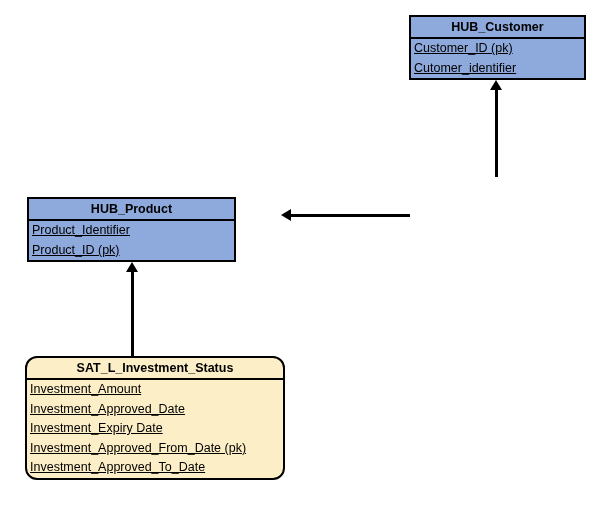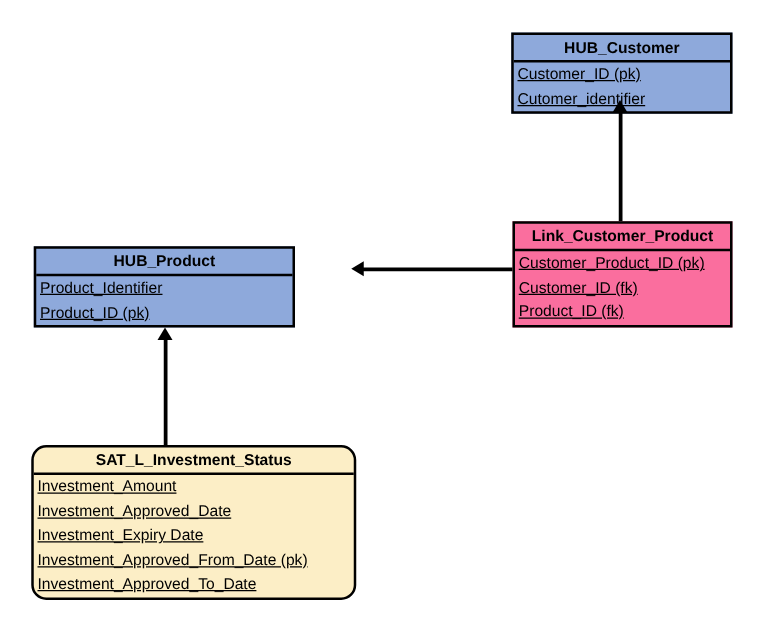--- a/index.html
+++ b/index.html
@@ -53,21 +53,21 @@
     border-right: 6px solid transparent;
     border-bottom: 10px solid #000000;
   }
   .arrowhead-left {
     border-top: 6px solid transparent;
     border-bottom: 6px solid transparent;
     border-right: 10px solid #000000;
   }
 
   
-  #hub-customer { left: 409px; top: 26px;  width: 177px; }
+  #hub-customer { left: 409px; top: 15px;  width: 177px; }
   #link-customer-product { left: 410px; top: 177px; width: 176px; }
   #hub-product { left: 27px;  top: 197px; width: 209px; }
   #sat-l-investment-status { left: 25px;  top: 356px; width: 260px; border-radius: 12px; }
 
   
   #arrow-link-to-hub-customer-head { left: 490px; top: 80px; }
   #arrow-link-to-hub-customer-line { left: 495px; top: 89px; width: 3px; height: 88px; }
 
   
   #arrow-link-to-hub-product-head { left: 281px; top: 209px; }
@@ -81,26 +81,20 @@
 <body>
 
 <div id="canvas">
 
   <div class="entity" id="hub-customer" style="background-color: rgb(142, 169, 219);">
     <div class="entity-header">HUB_Customer</div>
     <div class="entity-row">Customer_ID (pk)</div>
     <div class="entity-row">Cutomer_identifier</div>
   </div>
 
-  <div class="entity" id="link-customer-product" style="background-color: rgb(250, 110, 158);">
-    <div class="entity-header">Link_Customer_Product</div>
-    <div class="entity-row">Customer_Product_ID (pk)</div>
-    <div class="entity-row">Customer_ID (fk)</div>
-    <div class="entity-row">Product_ID (fk)</div>
-  </div>
 
   <div class="entity" id="hub-product" style="background-color: rgb(142, 169, 219);">
     <div class="entity-header">HUB_Product</div>
     <div class="entity-row">Product_Identifier</div>
     <div class="entity-row">Product_ID (pk)</div>
   </div>
 
   <div class="entity" id="sat-l-investment-status" style="background-color: rgb(252, 238, 198);">
     <div class="entity-header">SAT_L_Investment_Status</div>
     <div class="entity-row">Investment_Amount</div>

